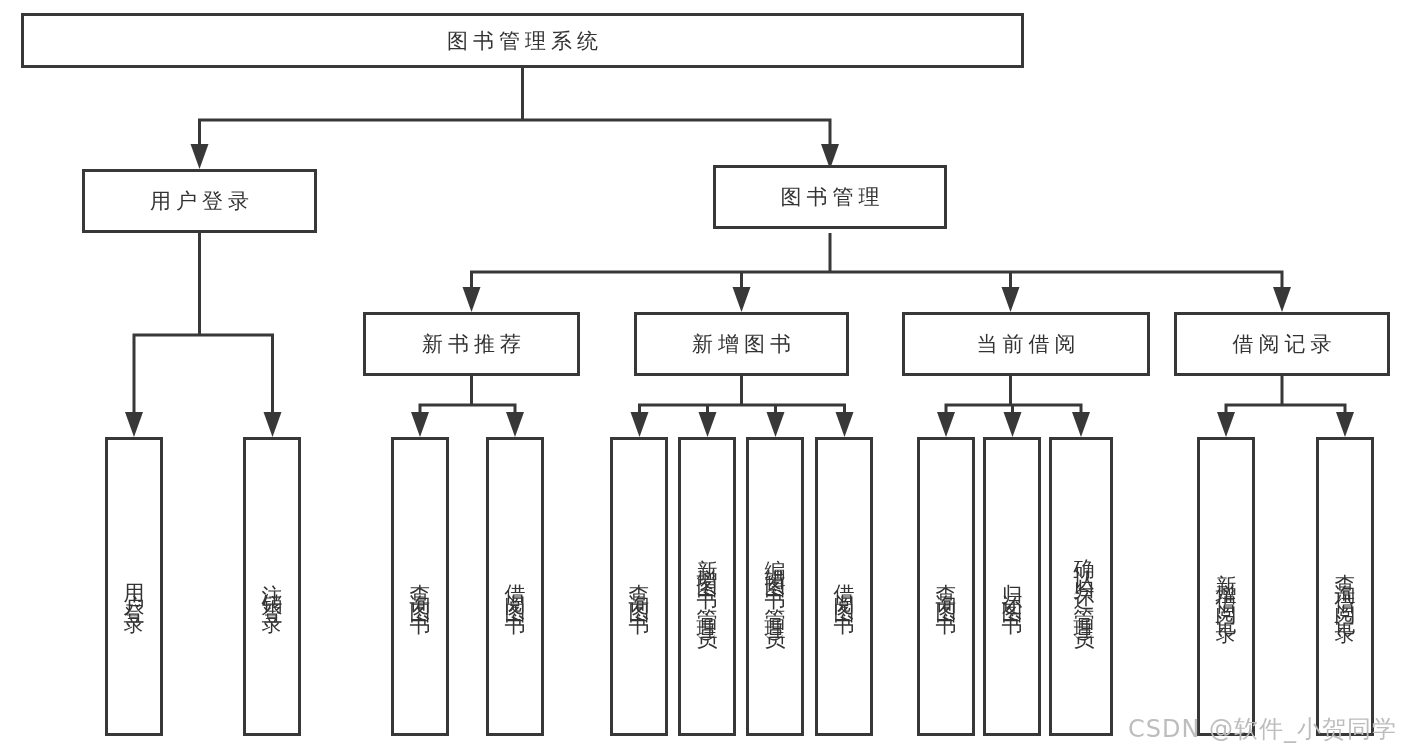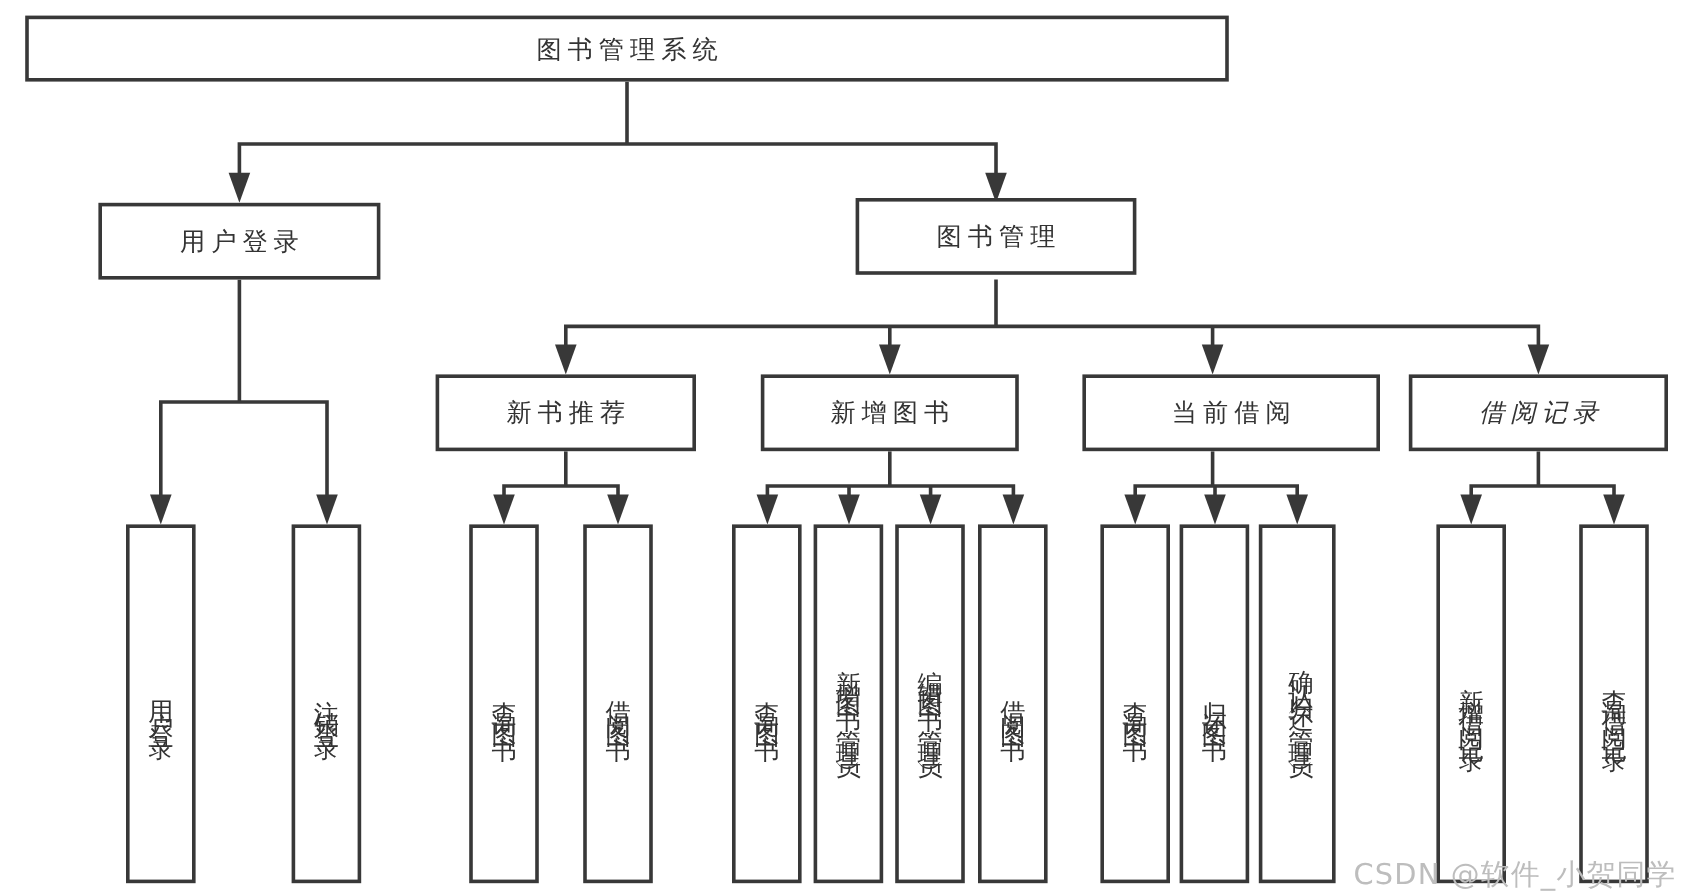--- a/index.html
+++ b/index.html
@@ -142,21 +142,21 @@
   <div class="node" style="left:82px;top:169px;width:235px;height:64px;">用户登录</div>
 
   <div class="node" style="left:713px;top:165px;width:234px;height:64px;">图书管理</div>
 
   <div class="node" style="left:363px;top:312px;width:217px;height:64px;">新书推荐</div>
 
   <div class="node" style="left:634px;top:312px;width:215px;height:64px;">新增图书</div>
 
   <div class="node" style="left:902px;top:312px;width:248px;height:64px;">当前借阅</div>
 
-  <div class="node" style="left:1174px;top:312px;width:216px;height:64px;font-style:italic;">借阅记录</div>
+  <div class="node" style="left:1174px;top:312px;width:216px;height:64px;">借阅记录</div>
 
   <div class="leaf" style="left:105px;">用户登录</div>
 
   <div class="leaf" style="left:243px;">注销登录</div>
 
   <div class="leaf" style="left:391px;">查询图书</div>
 
   <div class="leaf" style="left:486px;">借阅图书</div>
 
   <div class="leaf" style="left:610px;">查询图书</div>

